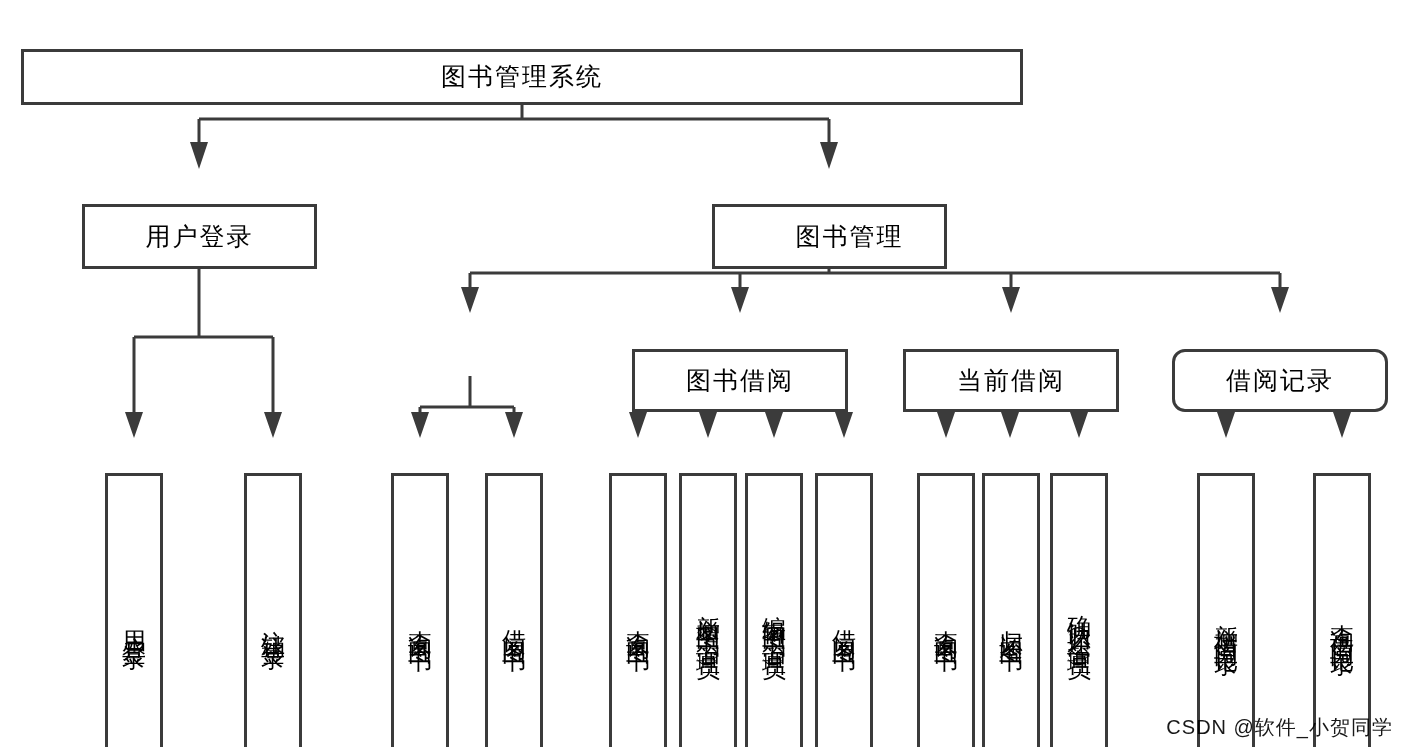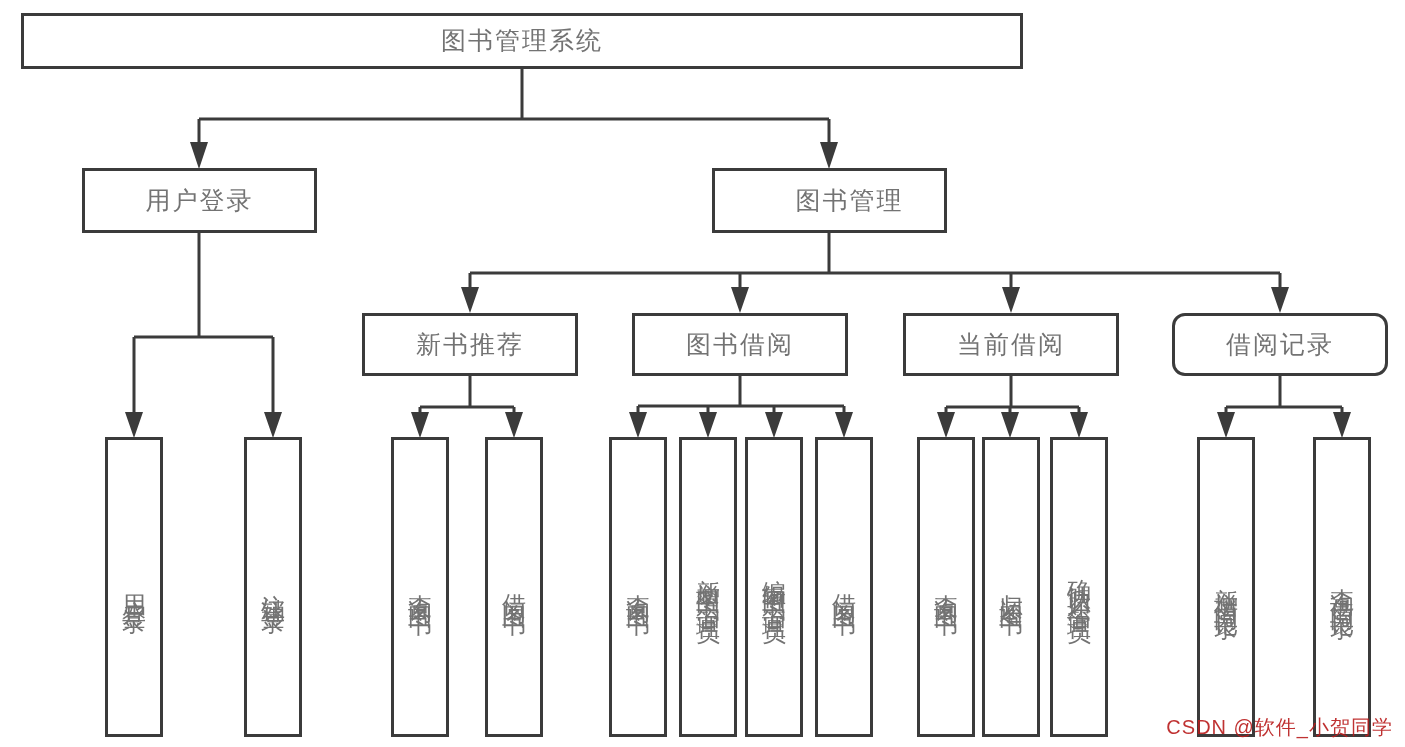--- a/index.html
+++ b/index.html
@@ -15,46 +15,47 @@
     position: absolute;
     left: 0; top: 0;
     width: 1405px; height: 747px;
     pointer-events: none;
   }
   .node {
     position: absolute;
     box-sizing: border-box;
     background: #ffffff;
     border: 3px solid #3b3b3b;
-    color: #737373;
+    color: #000000;
     display: flex;
     align-items: center;
     justify-content: center;
     text-align: center;
     line-height: 1.25;
+    margin-top: 36px;
   }
   .hbox {
     font-size: 25px;
     letter-spacing: 2px;
     white-space: nowrap;
   }
   .vbox {
     writing-mode: vertical-rl;
     text-orientation: mixed;
     font-size: 24px;
     letter-spacing: 6px;
     white-space: nowrap;
   }
   .watermark {
     position: absolute;
     top: 714px;
     right: 12px;
     font-size: 20px;
     letter-spacing: 1px;
-    color: #b91c1c;
+    color: #000000;
     opacity: 0.9;
     white-space: nowrap;
   }
 </style>
 </head>
 <body>
 
 <div id="stage">
 
   <svg id="wires" viewBox="0 0 1405 747" aria-hidden="true">
@@ -86,21 +87,20 @@
       M1070,412 L1088,412 L1079,438 Z
       M1217,412 L1235,412 L1226,438 Z
       M1333,412 L1351,412 L1342,438 Z"></path>
   </svg>
 
   <div class="node hbox" style="left:21px; top:13px; width:1002px; height:56px;">图书管理系统</div>
 
   <div class="node hbox" style="left:82px; top:168px; width:235px; height:65px;">用户登录</div>
   <div class="node hbox" style="left:712px; top:168px; width:235px; height:65px;padding-left:40px;">图书管理</div>
 
-  <div class="node hbox" style="left:362px; top:313px; width:216px; height:63px;">新书推荐</div>
   <div class="node hbox" style="left:903px; top:313px; width:216px; height:63px;">当前借阅</div>
   <div class="node hbox" style="left:632px; top:313px; width:216px; height:63px;">图书借阅</div>
   <div class="node hbox" style="left:1172px; top:313px; width:216px; height:63px;border-radius:13px;">借阅记录</div>
 
   <div class="node vbox" style="left:105px; top:437px; width:58px; height:300px;">用户登录</div>
   <div class="node vbox" style="left:244px; top:437px; width:58px; height:300px;">注销登录</div>
 
   <div class="node vbox" style="left:391px; top:437px; width:58px; height:300px;">查询图书</div>
   <div class="node vbox" style="left:485px; top:437px; width:58px; height:300px;">借阅图书</div>
 

